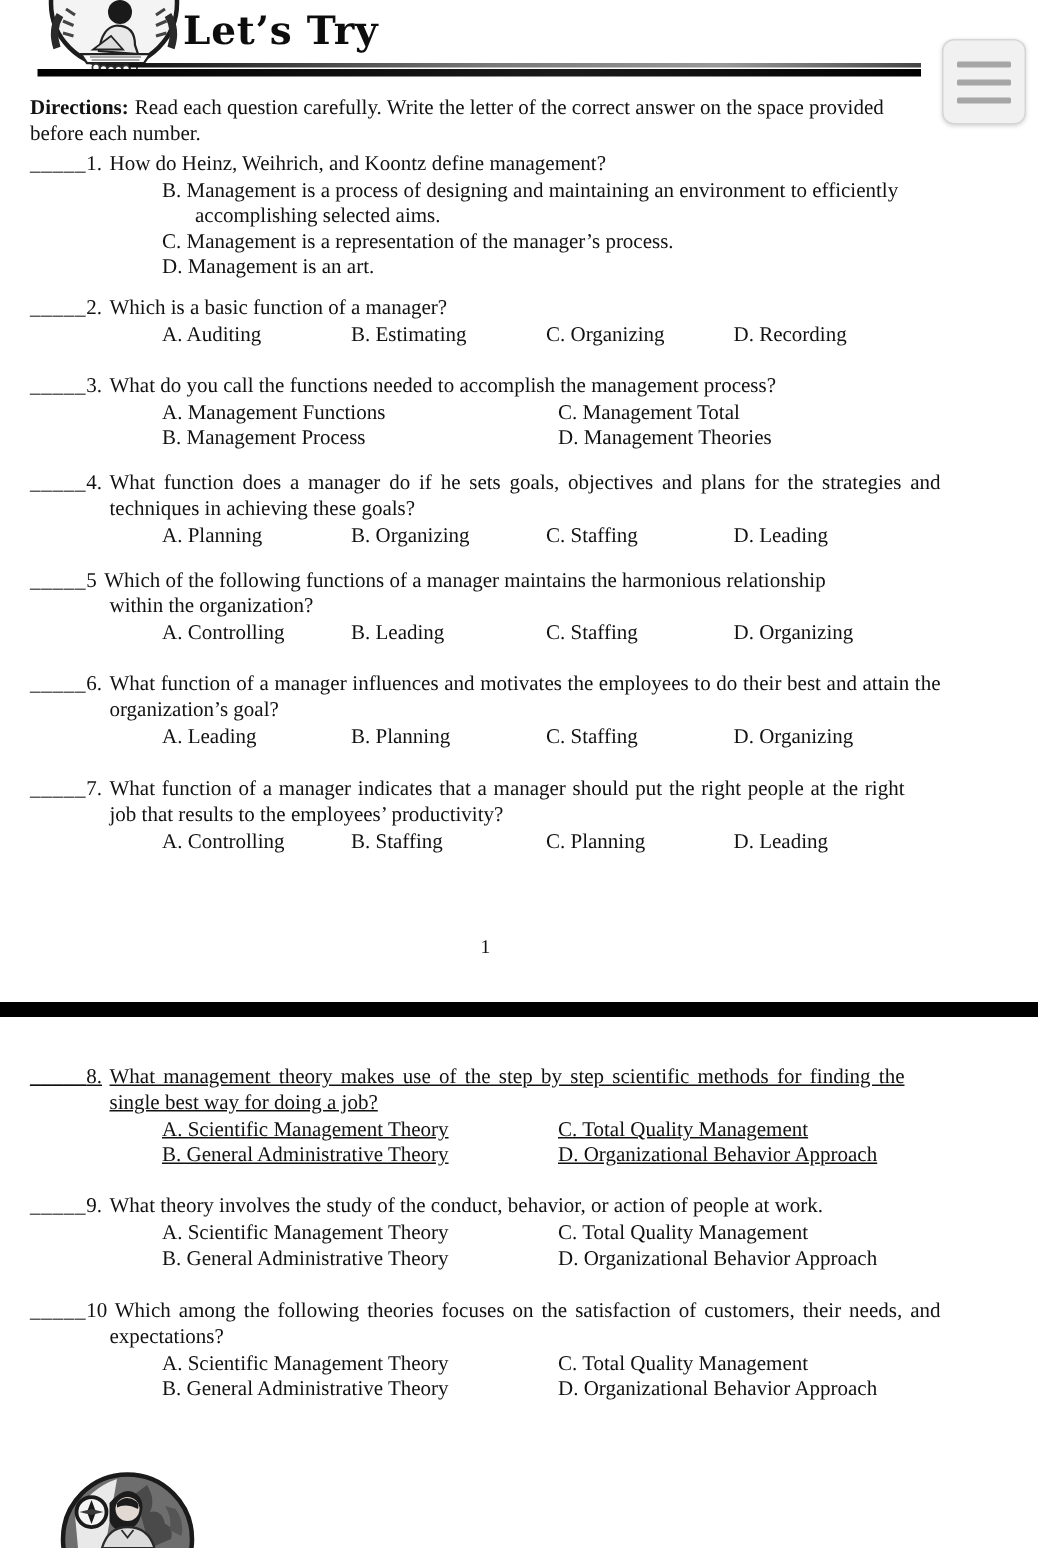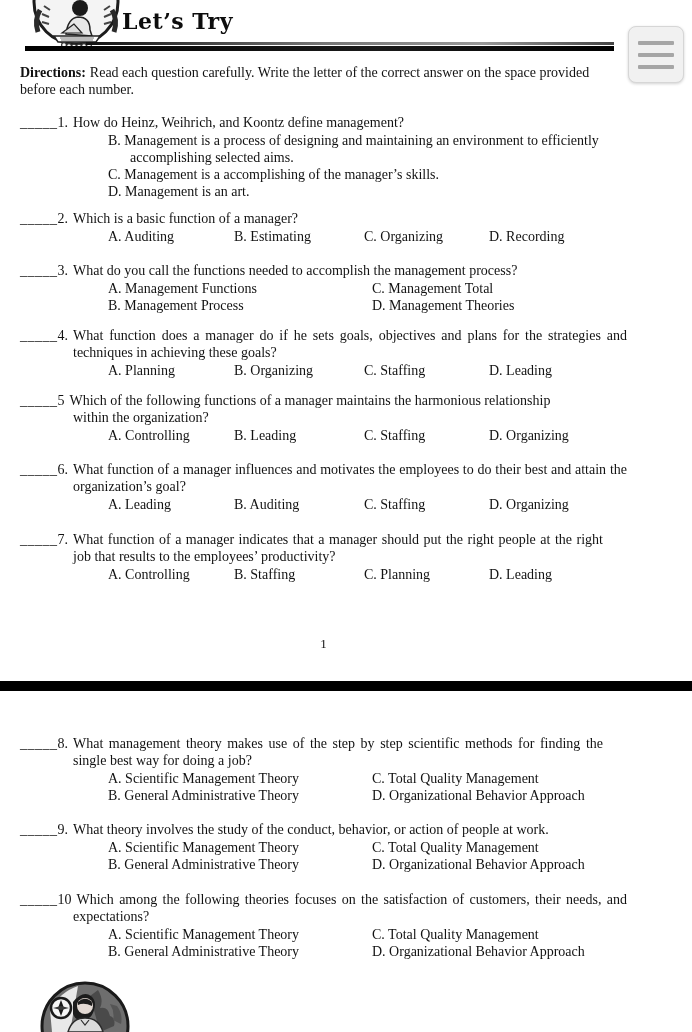--- a/index.html
+++ b/index.html
@@ -14,21 +14,21 @@
     font-size: 14px;
     line-height: 17px;
     color: #121212;
   }
   
   .header { position: relative; height: 52px; }
   .badge { position: absolute; left: 30px; top: 0; width: 92px; height: 48px; }
   .page-title {
     position: absolute; left: 122px; top: 6px;
     font-family: "DejaVu Serif", serif;
-    font-size: 22px; line-height: 30px; font-weight: 700;
+    font-size: 26px; line-height: 30px; font-weight: 700;
     letter-spacing: 0.5px; color: #0d0d0d;
   }
   .rule-thin {
     position: absolute; left: 86px; right: 78px; top: 42px; height: 3px;
     background: linear-gradient(to right, #111, #777 45%, #999 75%, #444);
   }
   .rule-thick {
     position: absolute; left: 25px; right: 78px; top: 46px; height: 5px;
     background: linear-gradient(to right, #000, #1a1a1a 60%, #000);
   }
@@ -57,28 +57,28 @@
   .opt-stacked { padding-left: 110px; text-indent: -22px; }
   .opt-row { padding-left: 88px; display: flex; }
   .opt-row .oc1 { width: 126px; }
   .opt-row .oc2 { width: 130px; }
   .opt-row .oc3 { width: 125px; }
   .opt-row .oc4 { flex: 1; }
   .opt-grid { padding-left: 88px; }
   .opt-pair { display: flex; justify-content: space-between; }
   .opt-pair .ocA { width: 264px; }
   .opt-pair .ocB { flex: 1; }
-  .mt-q1  { margin-top: 16px; }
+  .mt-q1  { margin-top: 3px; }
   .mt-q2  { margin-top: 10px; }
   .mt-q3  { margin-top: 17px; }
   .mt-q4  { margin-top: 13px; }
   .mt-q5  { margin-top: 13px; }
   .mt-q6  { margin-top: 17px; }
   .mt-q7  { margin-top: 18px; }
-  .mt-q8  { margin-top: 44px; }
+  .mt-q8  { margin-top: 32px; text-decoration: underline; }
   .mt-q9  { margin-top: 17px; }
   .mt-q10 { margin-top: 18px; }
   .page-number { margin-top: 52px; text-align: center; font-size: 13px; }
   .divider { margin-top: 29px; width: 692px; height: 10px; background: #000; }
   
   .footer-badge { position: absolute; left: 40px; top: 980px; width: 90px; height: 52px; }
 </style>
 </head>
 <body>
 
@@ -120,21 +120,21 @@
     <div class="directions">
       <span class="dir-label">Directions:</span><span>Read each question carefully. Write the letter of the correct answer on the space provided before each number.</span>
     </div>
 
     <div class="question mt-q1">
       <div class="q-line">
         <span class="blank">_____</span><span class="q-num">1.</span><span>How do Heinz, Weihrich, and Koontz define management?</span>
       </div>
       <div class="opts">
         <div class="opt-stacked">B. Management is a process of designing and maintaining an environment to efficiently accomplishing selected aims.</div>
-        <div class="opt-stacked">C. Management is a accomplishing of the manager’s skills.</div>
+        <div class="opt-stacked">C. Management is a representation of the manager’s process.</div>
         <div class="opt-stacked">D. Management is an art.</div>
       </div>
     </div>
 
     <div class="question mt-q2">
       <div class="q-line">
         <span class="blank">_____</span><span class="q-num">2.</span><span>Which is a basic function of a manager?</span>
       </div>
       <div class="opts opt-row">
         <span class="oc1">A. Auditing</span>
@@ -183,21 +183,21 @@
         <span class="oc4">D. Organizing</span>
       </div>
     </div>
 
     <div class="question mt-q6">
       <div class="q-line justify">
         <span class="blank">_____</span><span class="q-num">6.</span><span>What function of a manager influences and motivates the employees to do their best and attain the organization’s goal?</span>
       </div>
       <div class="opts opt-row">
         <span class="oc1">A. Leading</span>
-        <span class="oc2">B. Auditing</span>
+        <span class="oc2">B. Planning</span>
         <span class="oc3">C. Staffing</span>
         <span class="oc4">D. Organizing</span>
       </div>
     </div>
 
     <div class="question mt-q7">
       <div class="q-line justify tight">
         <span class="blank">_____</span><span class="q-num">7.</span><span>What function of a manager indicates that a manager should put the right people at the right job that results to the employees’ productivity?</span>
       </div>
       <div class="opts opt-row">

